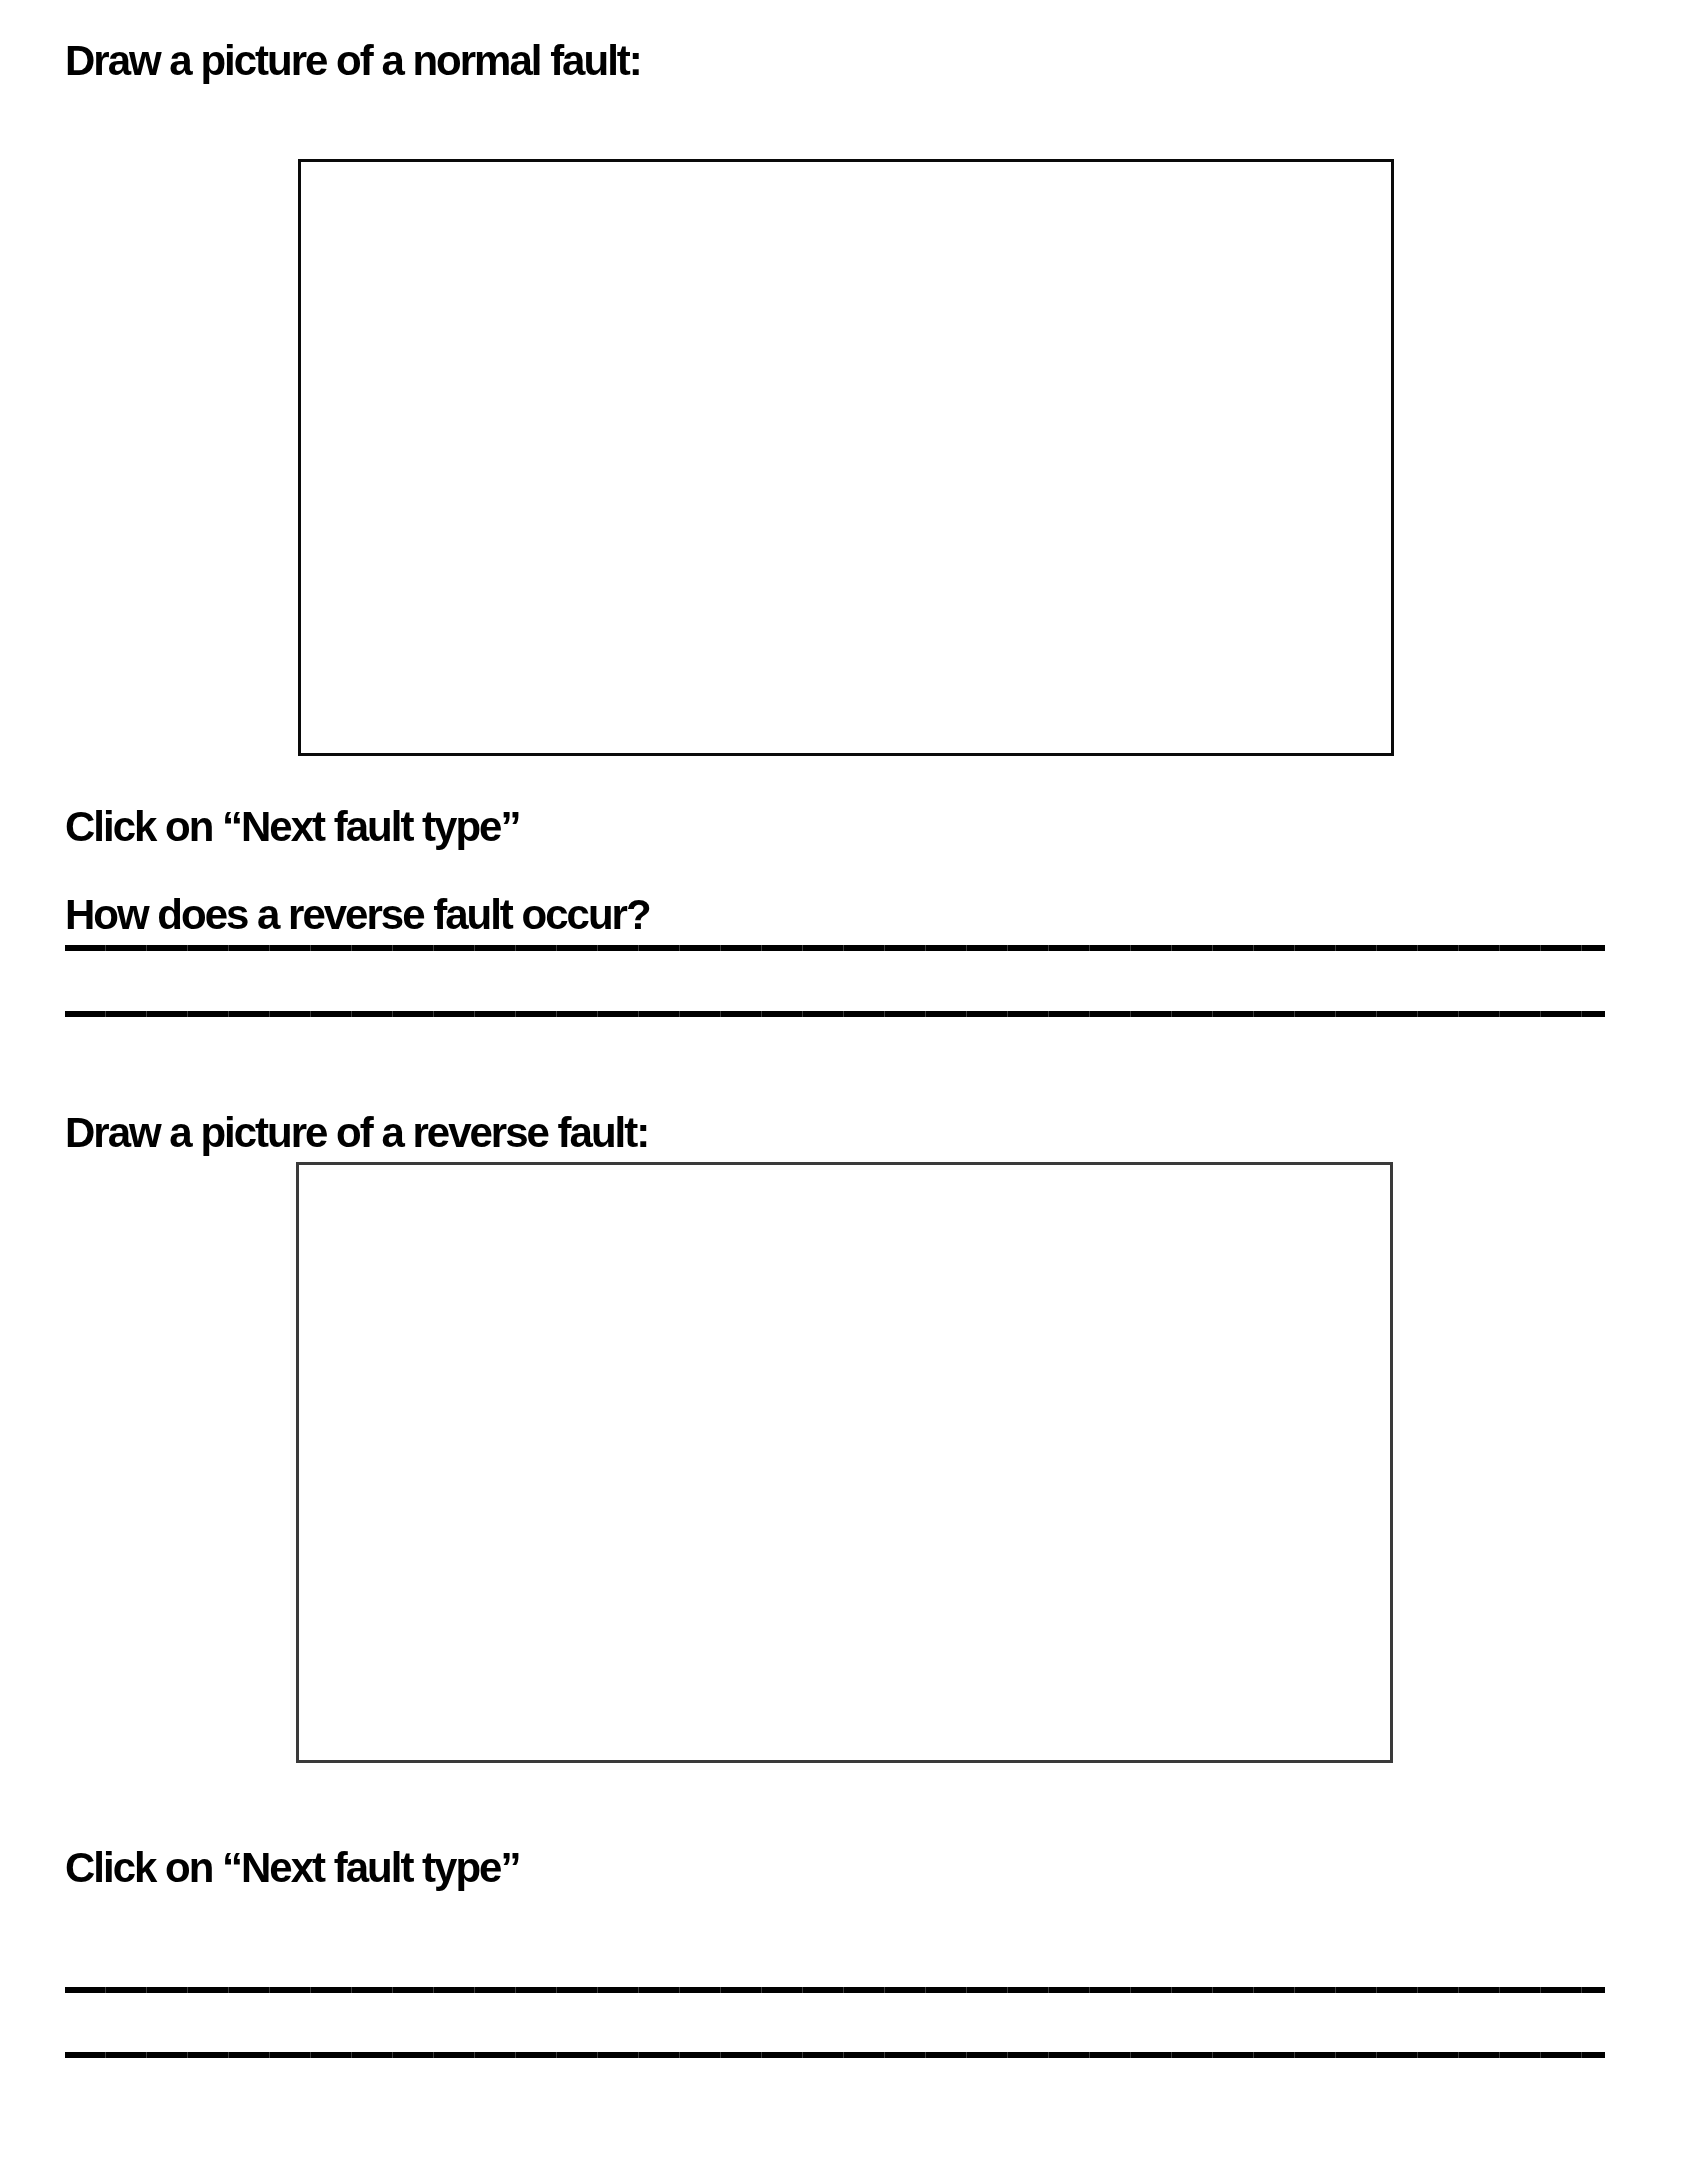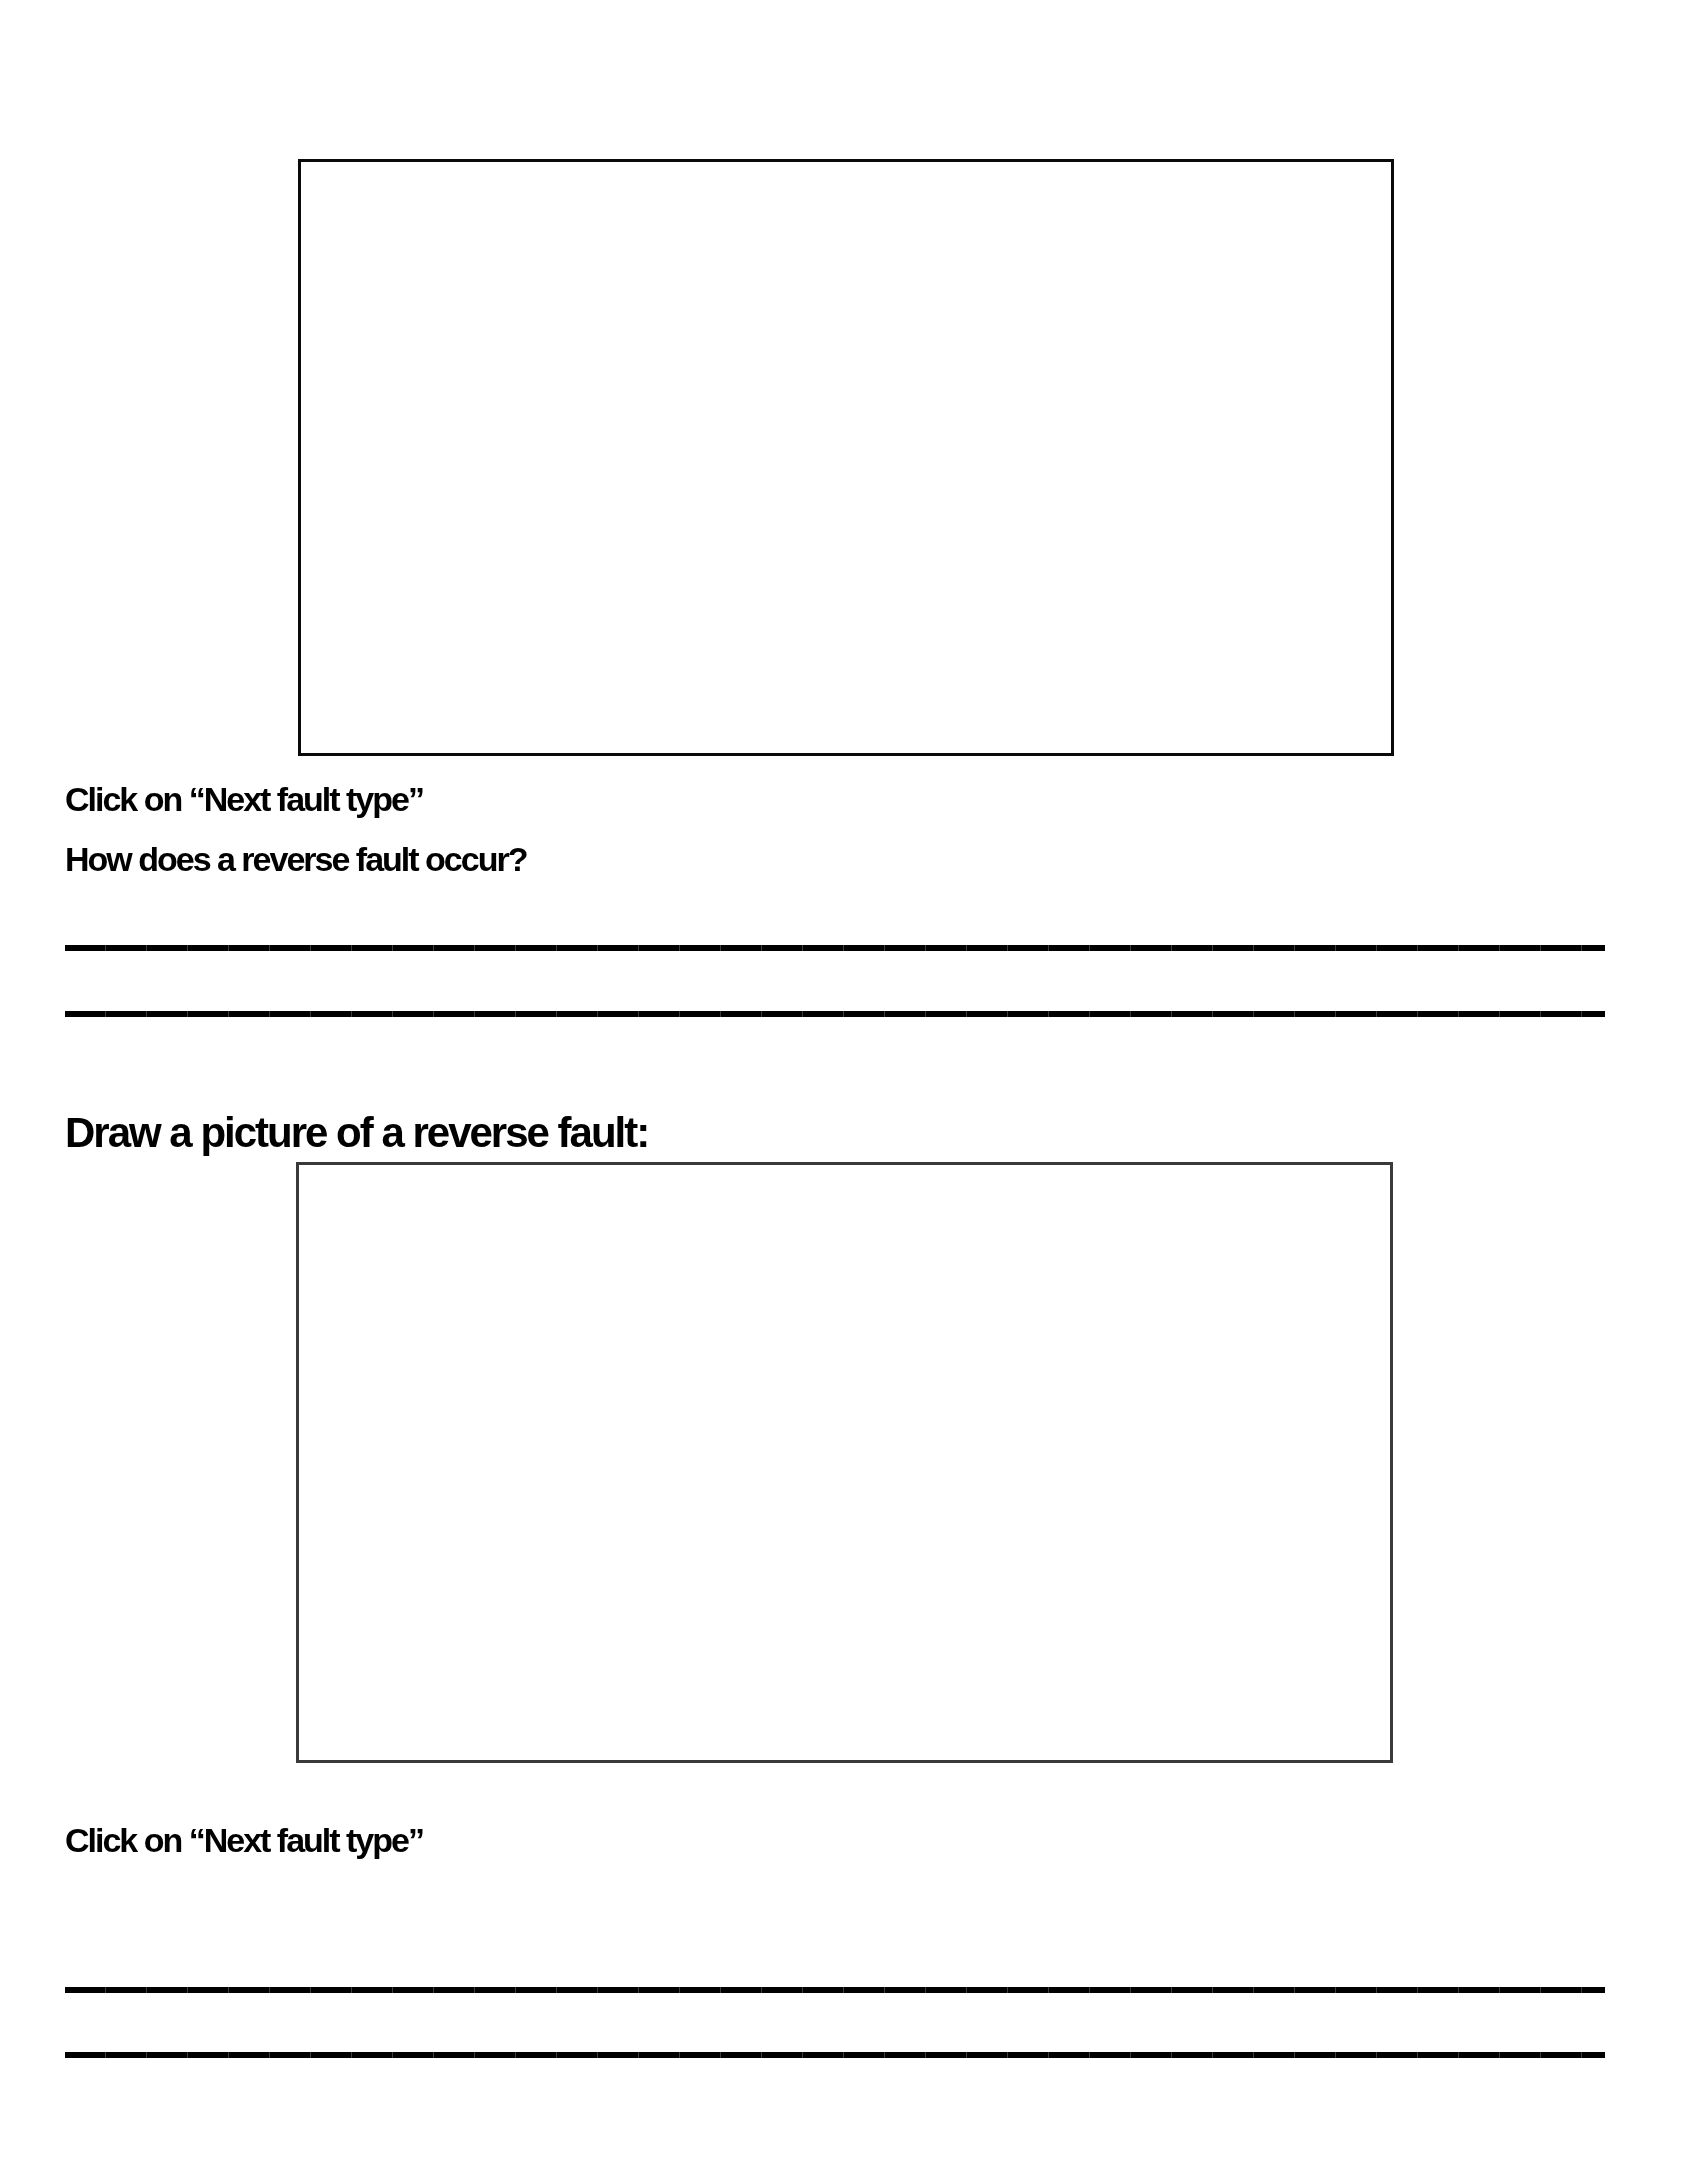--- a/index.html
+++ b/index.html
@@ -21,26 +21,27 @@
     line-height: 60px;
     font-weight: 700;
     letter-spacing: -2px;
     white-space: nowrap;
     color: #000000;
   }
   .qblock {
     position: absolute;
   }
   .qblock .text-line {
-    font-size: 34px;
+    font-size: 42px;
     line-height: 60px;
     font-weight: 700;
     letter-spacing: -2px;
     white-space: nowrap;
     color: #000000;
+    margin-top: 28px;
   }
   .drawing-box {
     position: absolute;
     background: #ffffff;
     border: 3.3px solid #0a0a0a;
     box-sizing: border-box;
   }
   .answer-line {
     position: absolute;
     height: 6px;
@@ -50,20 +51,21 @@
     background-image: repeating-linear-gradient(to right,
       #000000 0px, #000000 40px,
       #3d3d3d 40px, #3d3d3d 41px);
   }
 </style>
 </head>
 <body>
 
 <div class="page">
 
+  <div class="text" style="left:65px; top:31px;">Draw a picture of a normal fault:</div>
 
   <div class="drawing-box" style="left:298px; top:159px; width:1096px; height:597px;"></div>
 
   <div class="qblock" style="left:65px; top:769px;">
     <div class="text-line">Click on “Next fault type”</div>
     <div class="text-line">How does a reverse fault occur?</div>
   </div>
 
   <div class="answer-line" style="top:945px;"></div>
   <div class="answer-line" style="top:1011px;"></div>

